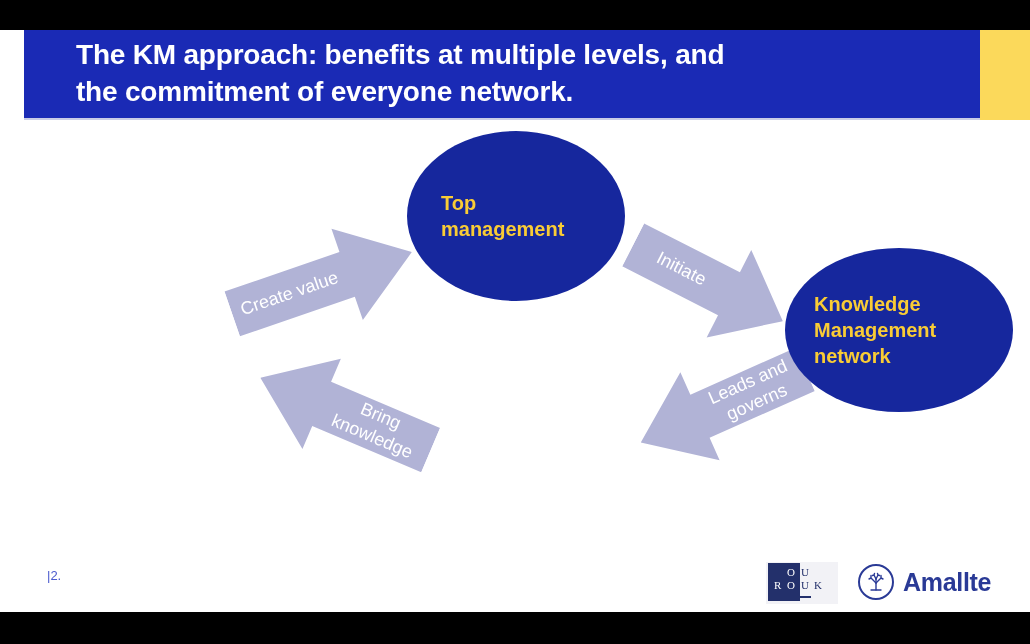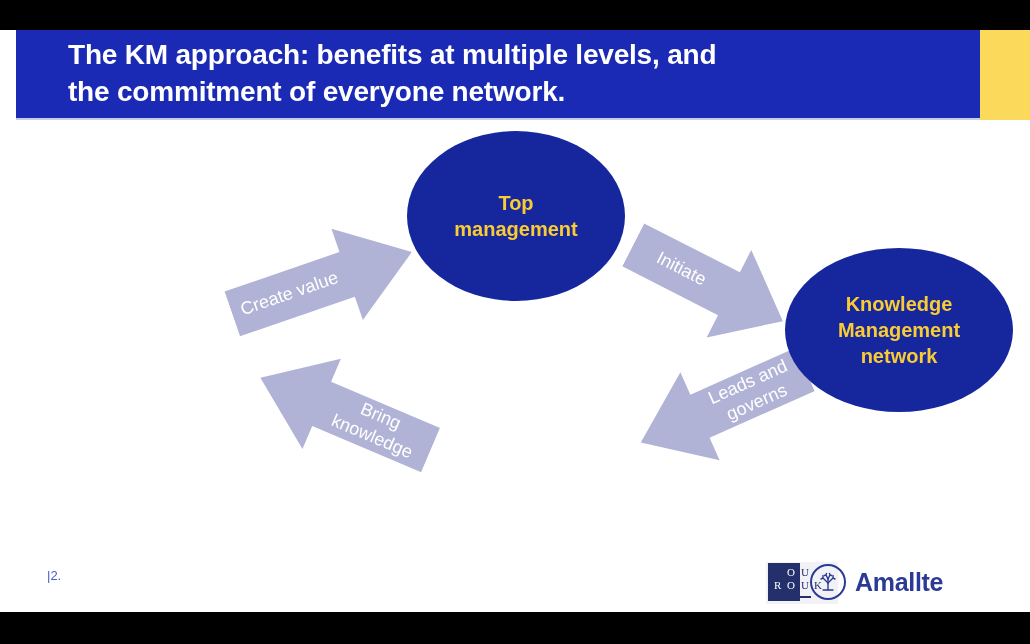--- a/index.html
+++ b/index.html
@@ -3,30 +3,30 @@
 <meta charset="utf-8">
 <style>
   html,body{margin:0;padding:0;background:#000;}
   .slide{position:relative;width:1030px;height:644px;background:#ffffff;overflow:hidden;
          font-family:"Liberation Sans", sans-serif;}
   .letterbox{position:absolute;left:0;width:1030px;background:#000;}
   .letterbox.top{top:0;height:30px;}
   .letterbox.bottom{top:612px;height:32px;}
 
   
-  .title-bar{position:absolute;left:16px;top:30px;width:970px;height:88px;
+  .title-bar{position:absolute;left:24px;top:30px;width:970px;height:88px;
              background:#1A2AB5;border-bottom:2px solid #C9CCE6;box-sizing:content-box;}
   .title{margin:0;padding:6px 0 0 52px;font-size:28px;line-height:37px;font-weight:bold;
          color:#ffffff;letter-spacing:-0.2px;}
   .title span{display:block;}
   .accent-square{position:absolute;left:980px;top:30px;width:50px;height:90px;background:#FBD95B;}
 
   
   .node{position:absolute;background:#16279D;border-radius:50%;
-        display:flex;align-items:center;justify-content:center;text-align:center;}
+        display:flex;align-items:center;justify-content:center;text-align:left;}
   .node-label{color:#F9CC35;font-weight:bold;font-size:20px;line-height:1.3;}
   .node-top{left:407px;top:131px;width:218px;height:170px;}
   .node-top .node-label{max-width:150px;}
   .node-operations{left:30px;top:262px;width:214px;height:178px;}
   .node-operations .node-label{max-width:190px;}
   .node-km{left:785px;top:248px;width:228px;height:164px;}
   .node-km .node-label{max-width:170px;}
   .node-experts{left:398px;top:406px;width:240px;height:164px;}
   .node-experts .node-label{max-width:175px;}
 
@@ -47,21 +47,21 @@
   
   .page-number{position:absolute;left:47px;top:568px;font-size:13px;color:#4B5BCE;}
 
   .rouk-logo{position:absolute;left:766px;top:562px;width:72px;height:42px;background:#F2F2F6;}
   .rouk-navy-box{position:absolute;left:2px;top:1px;width:32px;height:38px;background:#23306B;}
   .rouk-letter{position:absolute;font-family:"Liberation Serif", serif;font-size:11px;
                line-height:13px;}
   .lt-w{color:#ffffff;} .lt-n{color:#23306B;}
   .rouk-underline{position:absolute;left:22px;top:34px;width:23px;height:2px;background:#23306B;}
 
-  .amallte-logo{position:absolute;left:810px;top:563px;height:38px;display:flex;
+  .amallte-logo{position:absolute;left:858px;top:563px;height:38px;display:flex;
                 align-items:center;}
   .amallte-circle{width:32px;height:32px;border:2px solid #2A3A96;border-radius:50%;
                   display:flex;align-items:center;justify-content:center;}
   .amallte-name{margin-left:9px;font-size:25px;font-weight:bold;color:#2A3A96;
                 letter-spacing:-0.3px;}
 </style>
 </head>
 <body>
 
 <div class="slide">

